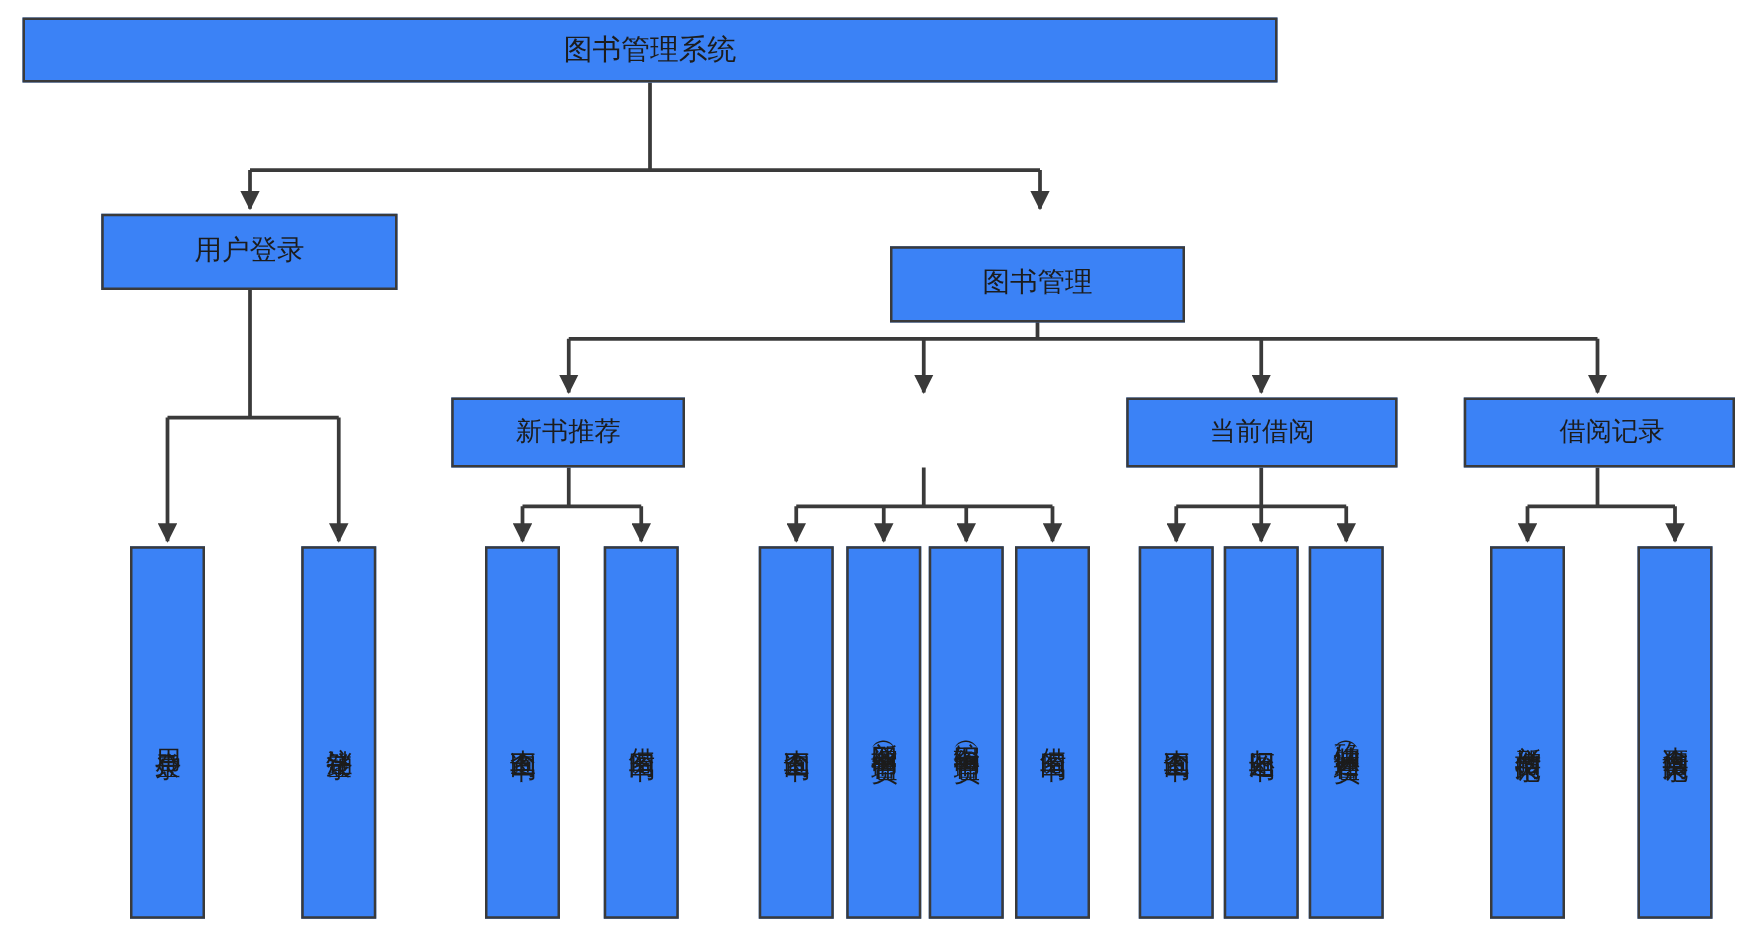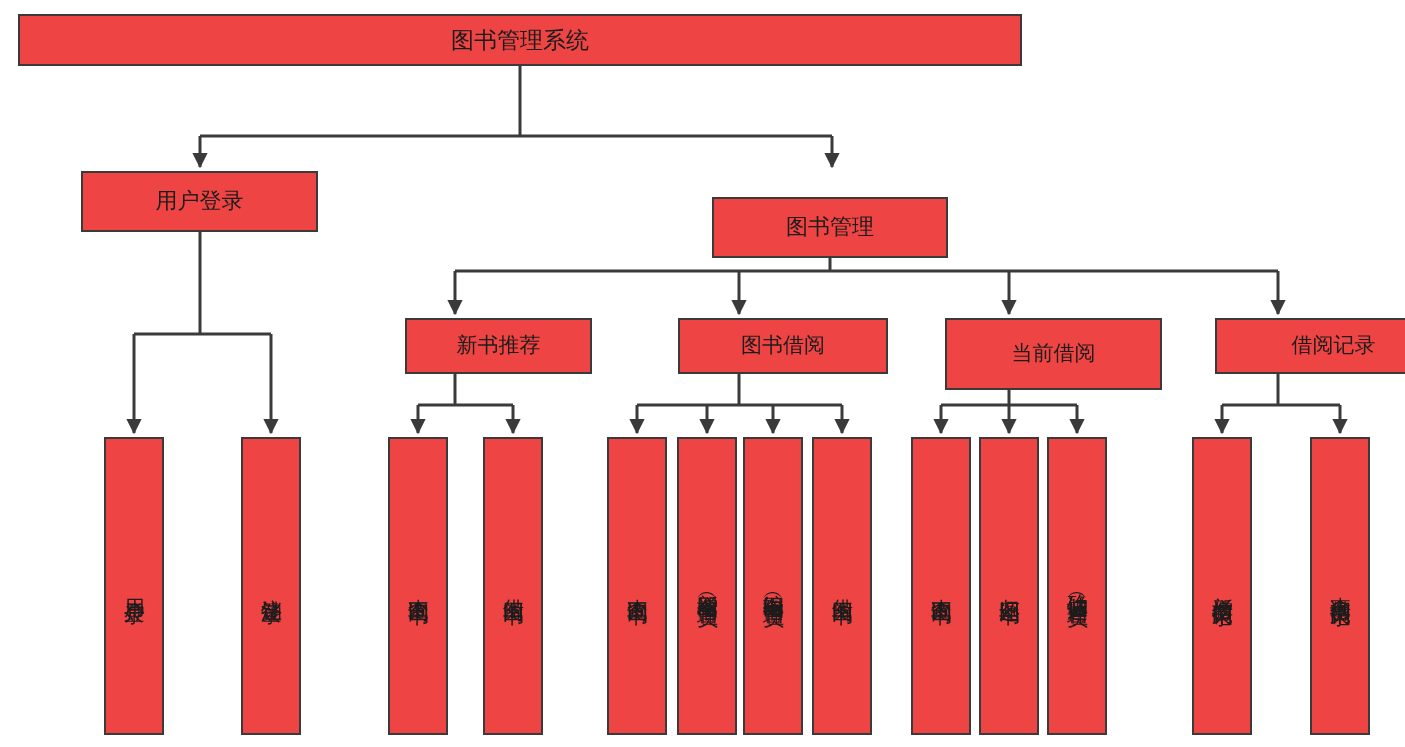--- a/index.html
+++ b/index.html
@@ -19,31 +19,31 @@
   #wires{
     position:absolute;
     left:0; top:0;
     width:1405px; height:747px;
     pointer-events:none;
   }
   .node{
     position:absolute;
     box-sizing:border-box;
     border:2.5px solid #3a3a3a;
-    background:#ef4444;
+    background:#3b82f6;
     display:flex;
     align-items:center;
     justify-content:center;
     text-align:center;
     color:#1c1c1c;
     line-height:1.22;
   }
   .node.root{ font-size:23px; }
   .node.lvl2{ font-size:22px; }
-  .node.lvl3{ font-size:21px;margin-left:44px; }
+  .node.lvl3{ font-size:21px; }
   .node.leaf{
     font-size:21px;
     writing-mode:vertical-rl;
     text-orientation:upright;
     align-items:center;
     justify-content:center;
     letter-spacing:2px;
     line-height:1;
     padding:4px 0;
     white-space:nowrap;
@@ -115,23 +115,22 @@
   </svg>
 
   <div class="node root" style="left:18px; top:14px; width:1004px; height:52px;">图书管理系统</div>
 
   <div class="node lvl2" style="left:81px; top:171px; width:237px; height:61px;">用户登录</div>
 
   <div class="node lvl2" style="left:712px; top:171px; width:236px; height:61px;margin-top:26px;">图书管理</div>
 
   <div class="node lvl3" style="left:361px; top:318px; width:187px; height:56px;">新书推荐</div>
 
-  <div class="node lvl3" style="left:634px; top:318px; width:210px; height:56px;">图书借阅</div>
 
-  <div class="node lvl3" style="left:901px; top:318px; width:217px; height:72px;">当前借阅</div>
+  <div class="node lvl3" style="left:901px; top:318px; width:217px; height:56px;">当前借阅</div>
 
   <div class="node lvl3" style="left:1171px; top:318px; width:217px; height:56px;padding-left:20px;">借阅记录</div>
 
   <div class="node leaf" style="left:104px; top:437px; width:60px; height:298px;">用户登录</div>
 
   <div class="node leaf" style="left:241px; top:437px; width:60px; height:298px;">注销登录</div>
 
   <div class="node leaf" style="left:388px; top:437px; width:60px; height:298px;">查询图书</div>
 
   <div class="node leaf" style="left:483px; top:437px; width:60px; height:298px;">借阅图书</div>

